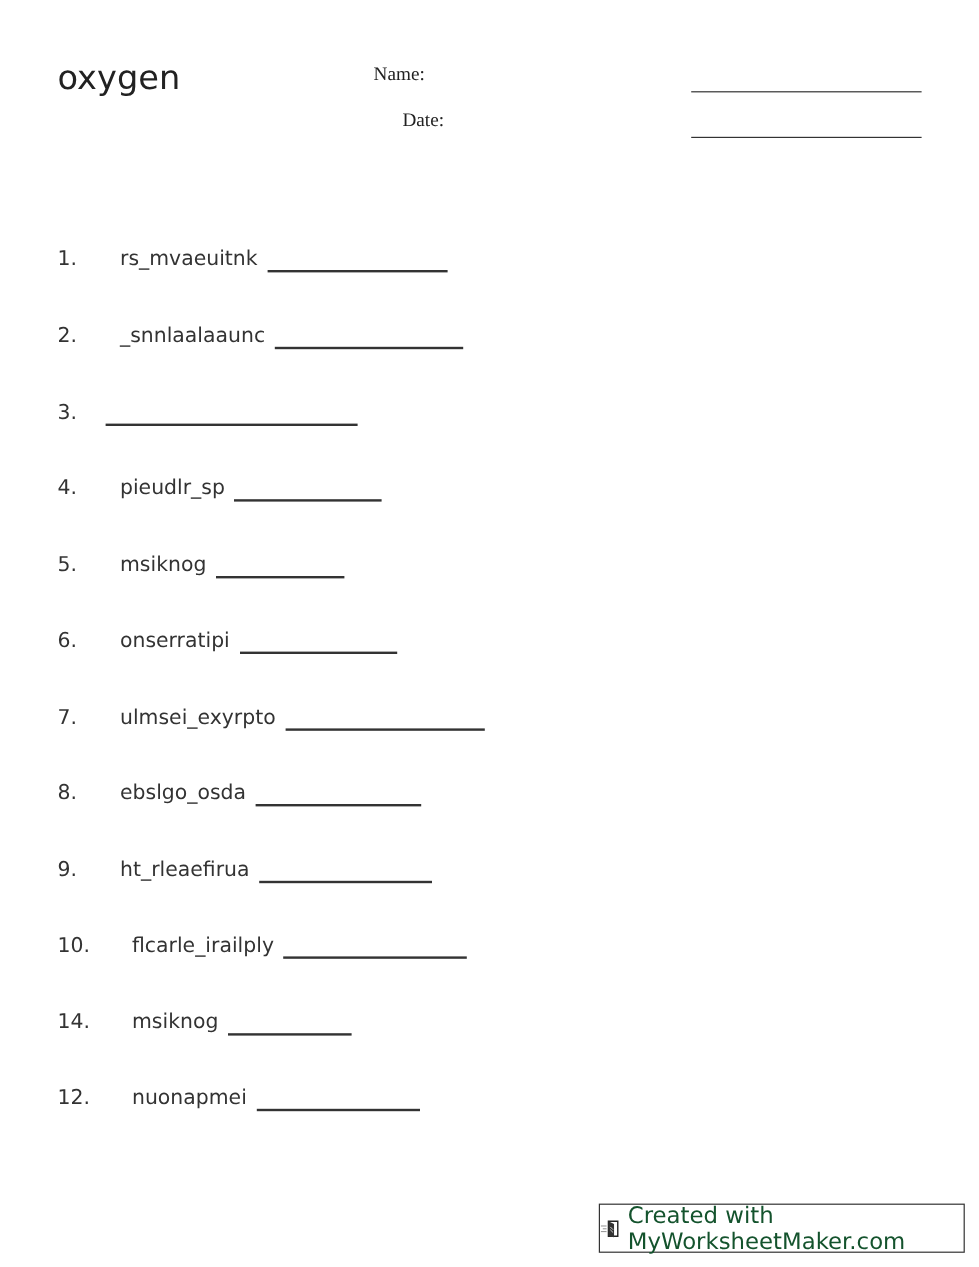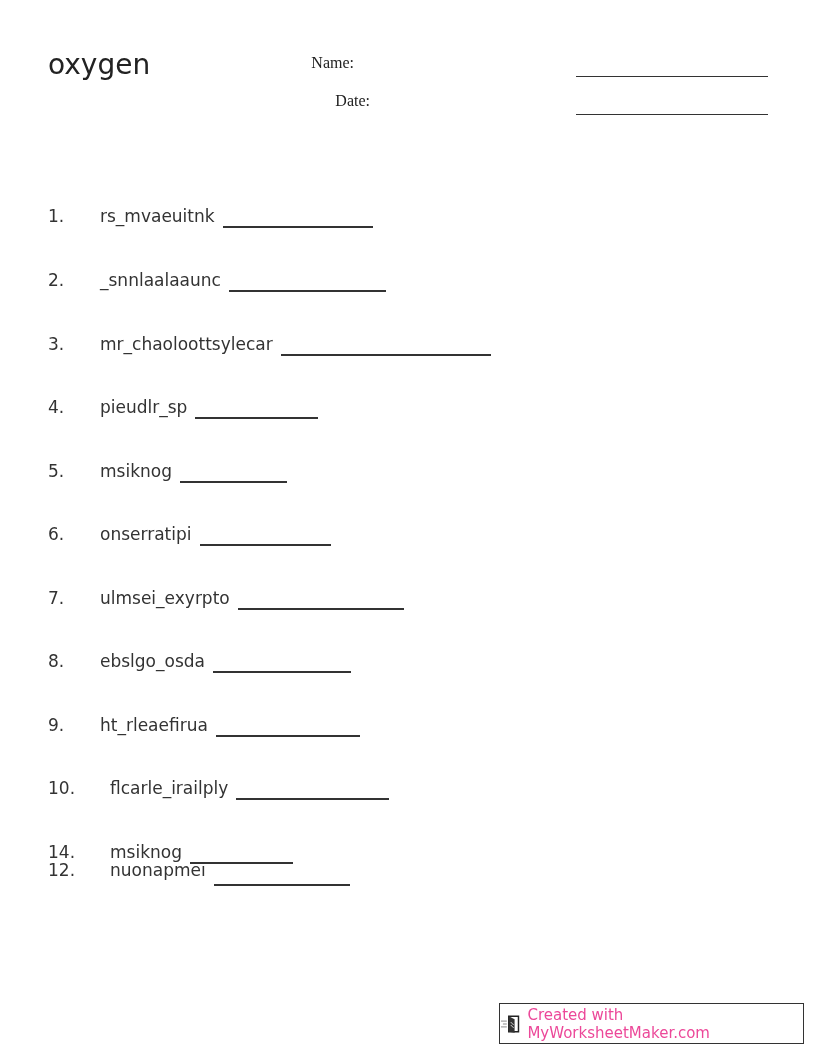--- a/index.html
+++ b/index.html
@@ -9,21 +9,21 @@
     .field .lbl { position: absolute; right: 246px; white-space: nowrap; }
     .field .line { position: absolute; left: 0; width: 192px; border-bottom: 1px solid #333; }
     .name-field { left: 576px; top: 54px; }
     .name-field .lbl { right: 6px; top: 0; }
     .date-field { left: 576px; top: 92px; }
     .date-field .lbl { right: 6px; top: 0; }
     .q { position: absolute; left: 48px; font-family: "DejaVu Sans", sans-serif; font-size: 17px; color: #333; white-space: nowrap; display: flex; align-items: baseline; }
     .q .num { display: inline-block; }
     .q .word { display: inline-block; margin-left: 20px; }
     .q .blank { display: inline-block; border-bottom: 2px solid #333; height: 1px; margin-left: 8px; position: relative; top: 6px; }
-    .footer { position: absolute; left: 499px; top: 1003px; width: 305px; height: 41px; border: 1px solid #333; box-sizing: border-box; display: flex; align-items: center; justify-content: center; font-family: "DejaVu Sans", sans-serif; font-size: 15px; color: #ec4899; }
+    .footer { position: absolute; left: 499px; top: 1003px; width: 305px; height: 41px; border: 1px solid #333; box-sizing: border-box; display: flex; align-items: center; justify-content: center; font-family: "DejaVu Sans", sans-serif; font-size: 19px; color: #14532d; }
     .footer svg { margin-right: 6px; }
   </style>
 </head>
 <body>
 
 <div class="title">oxygen</div>
 
 <div class="field name-field">
   <span class="lbl" style="right:222px;">Name:</span>
   <div class="line" style="top:22px;"></div>
@@ -39,21 +39,20 @@
       <span class="word">rs_mvaeuitnk</span>
       <span class="blank" style="width: 150px;"></span>
     </div>
     <div class="q" style="top: 270px;">
       <span class="num" style="width: 32px;">2.</span>
       <span class="word">_snnlaalaaunc</span>
       <span class="blank" style="width: 157px;"></span>
     </div>
     <div class="q" style="top: 334px;">
       <span class="num" style="width: 32px;">3.</span>
-      <span class="word">mr_chaoloottsylecar</span>
       <span class="blank" style="width: 210px;"></span>
     </div>
     <div class="q" style="top: 397px;">
       <span class="num" style="width: 32px;">4.</span>
       <span class="word">pieudlr_sp</span>
       <span class="blank" style="width: 123px;"></span>
     </div>
     <div class="q" style="top: 461px;">
       <span class="num" style="width: 32px;">5.</span>
       <span class="word">msiknog</span>
@@ -82,21 +81,21 @@
     <div class="q" style="top: 778px;">
       <span class="num" style="width: 42px;">10.</span>
       <span class="word">flcarle_irailply</span>
       <span class="blank" style="width: 153px;"></span>
     </div>
     <div class="q" style="top: 842px;">
       <span class="num" style="width: 42px;">14.</span>
       <span class="word">msiknog</span>
       <span class="blank" style="width: 103px;"></span>
     </div>
-    <div class="q" style="top: 860px; align-items: flex-end;">
+    <div class="q" style="top: 905px;">
       <span class="num" style="width: 42px;">12.</span>
       <span class="word">nuonapmei</span>
       <span class="blank" style="width: 136px;"></span>
     </div>
   </div>
 
 <div class="footer">
   <svg width="22" height="20" viewBox="0 0 22 20">
     <line x1="1" y1="7" x2="7" y2="7" stroke="#888" stroke-width="1"></line>
     <line x1="3" y1="10" x2="7" y2="10" stroke="#888" stroke-width="1"></line>

